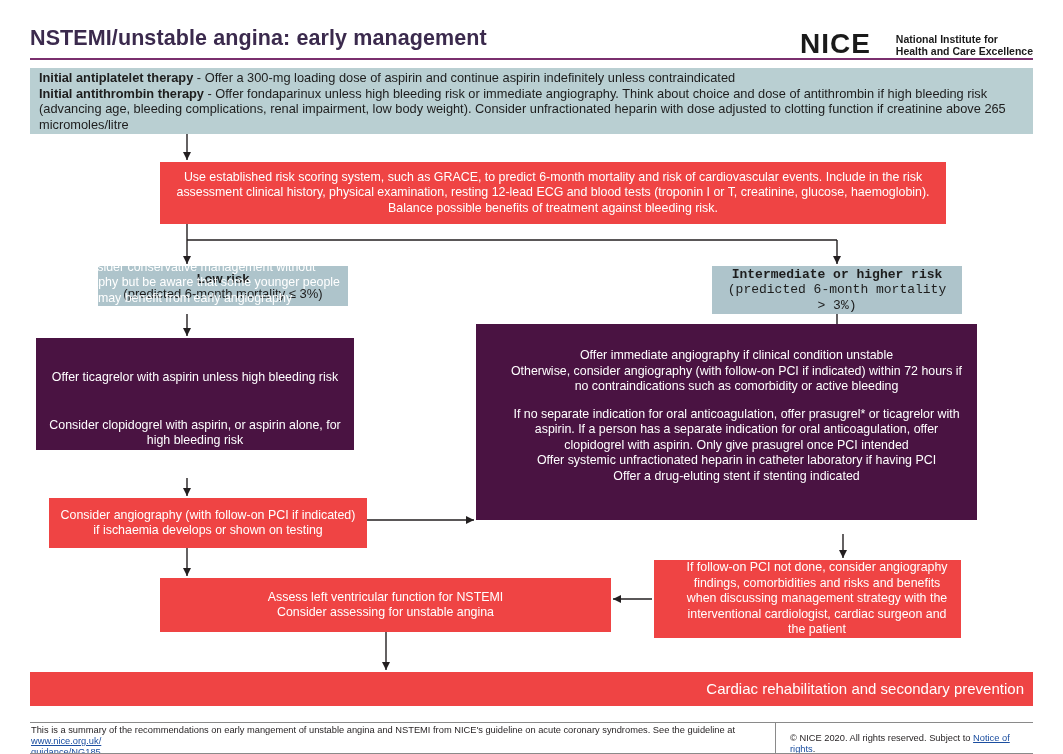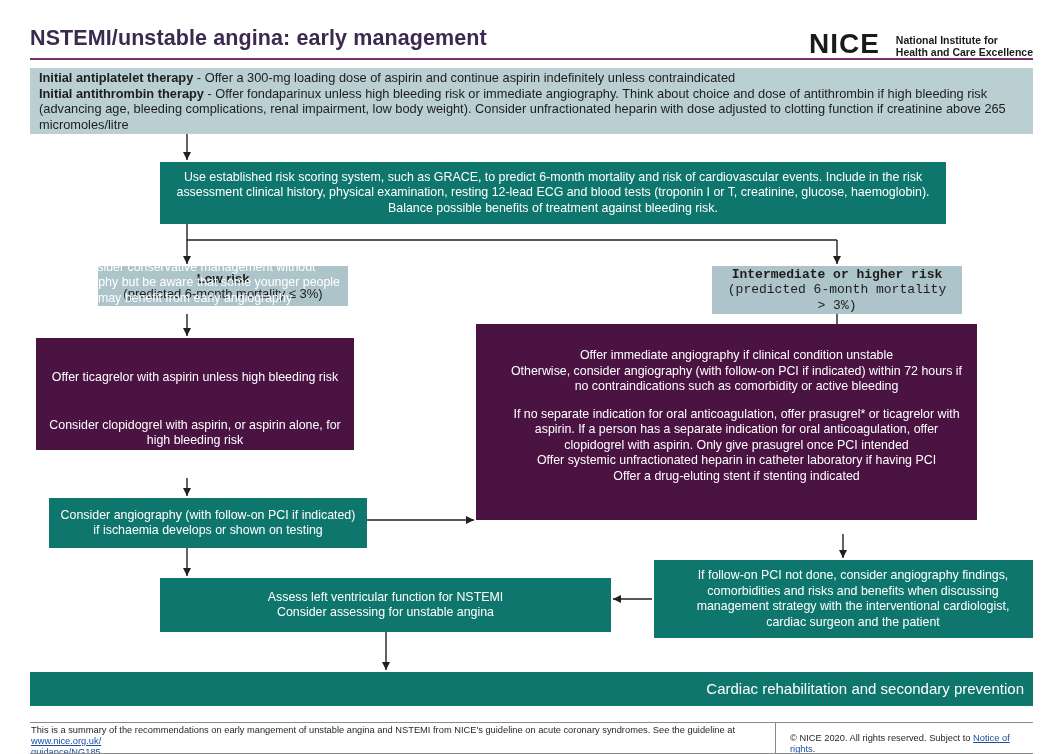--- a/index.html
+++ b/index.html
@@ -35,22 +35,22 @@
     top: 58px;
     width: 1003px;
     height: 2px;
     background: #7a2f6e;
   }
   .nice-logo {
     position: absolute;
     right: 30px;
     top: 30px;
     display: flex;
-    align-items: center;
-    gap: 16px;
+    align-items: flex-start;
+    gap: 25px;
   }
   .nice-word {
     font-size: 28px;
     font-weight: bold;
     letter-spacing: 1px;
     color: #1a1a1a;
     line-height: 1;
   }
   .nice-sub {
     font-size: 10.5px;
@@ -67,21 +67,21 @@
     display: flex;
     flex-direction: column;
     justify-content: center;
     padding: 5px 9px;
     line-height: 15.5px;
   }
   .box p { margin: 0; }
   .box .spacer { height: 12px; }
 
   .teal {
-    background: #0f766e;
+    background: #ef4444;
     color: #ffffff;
     font-size: 12.4px;
     text-align: center;
   }
   .lightteal {
     background: #b9cfd2;
     color: #1d1d1d;
     font-size: 12.8px;
   }
   .steelblue {
@@ -99,21 +99,21 @@
   .bold { font-weight: bold; }
 
   
   #box-initial   { left: 30px;  top: 68px;  width: 1003px; height: 66px; }
   #box-risk      { left: 160px; top: 162px; width: 786px;  height: 62px; }
   #box-lowrisk   { left: 98px;  top: 266px; width: 250px;  height: 40px; }
   #box-interrisk { left: 712px; top: 266px; width: 250px;  height: 48px; font-family: Liberation Mono, monospace; }
   #box-conserv   { left: 36px;  top: 338px; width: 318px;  height: 112px; gap: 32px; }
   #box-offer     { left: 476px; top: 324px; width: 501px;  height: 196px; padding-left: 29px; }
   #box-angio     { left: 30px;  top: 498px; width: 318px;  height: 50px; margin-left: 19px; }
-  #box-followon  { left: 654px; top: 560px; width: 379px;  height: 78px; padding-left: 28px; }
+  #box-followon  { left: 654px; top: 560px; width: 307px;  height: 78px; padding-left: 28px; }
   #box-assess    { left: 160px; top: 578px; width: 451px;  height: 54px; }
   #box-cardiac   { left: 30px;  top: 672px; width: 1003px; height: 34px; }
   #box-cardiac .label { font-size: 15px; font-weight: normal; text-align: right; }
 
   
   #arrows {
     position: absolute;
     left: 0; top: 0;
     width: 1063px;
     height: 754px;

